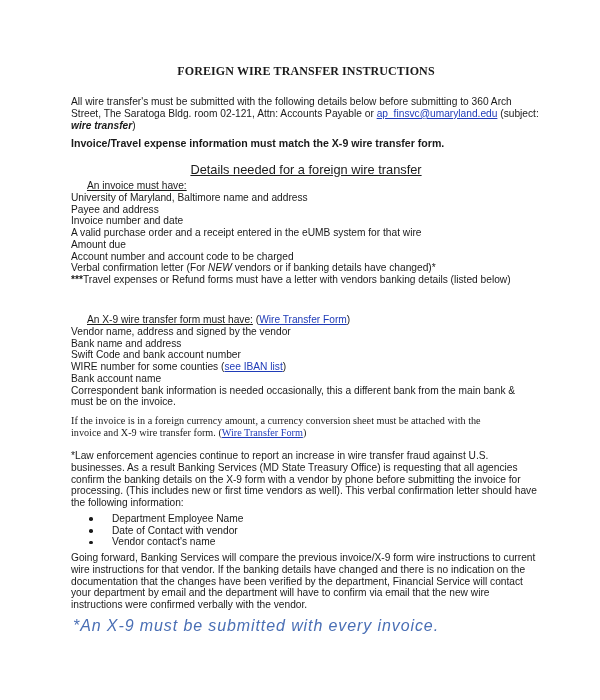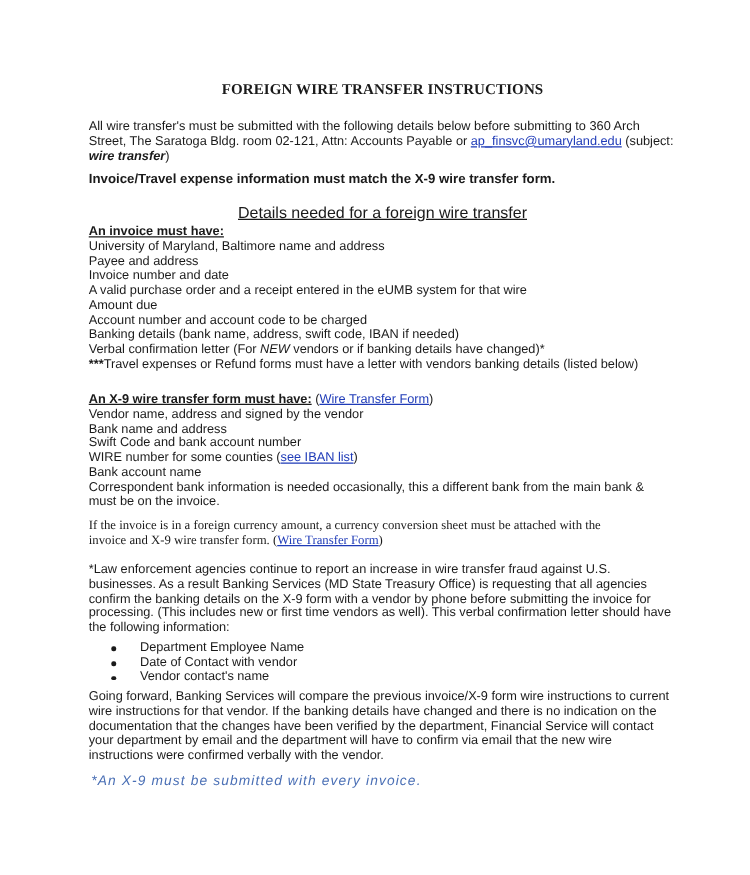--- a/index.html
+++ b/index.html
@@ -16,32 +16,32 @@
       position: absolute; left: 0; top: 66px; width: 470px;
       text-align: center; font-weight: bold; font-size: 12px; letter-spacing: 0.1px; font-family: Liberation Serif, serif;
     }
     .intro { position: absolute; left: 0; top: 96px; width: 470px; }
     .emph-line { position: absolute; left: 0; top: 138px; font-weight: bold; font-size: 10.6px; }
     .section-title {
       position: absolute; left: 0; top: 163px; width: 470px; text-align: center;
       font-size: 12.8px; text-decoration: underline; line-height: 14px;
     }
     .block { position: absolute; left: 0; width: 470px; }
-    .heading { font-weight: bold; text-decoration: underline; }
+    .heading { font-weight: normal; text-decoration: underline; margin-left: 16px; }
     .line { display: block; white-space: nowrap; }
     a.link { color: #1f3bb8; text-decoration: underline; }
     .bullets { margin: 4px; padding: 0; list-style: none; }
     .bullets li { position: relative; padding-left: 37px; }
     .bullets li::before {
       content: ""; position: absolute; left: 14px; top: 4.5px;
       width: 3.5px; height: 3.5px; border-radius: 50%; background: #1a1a1a;
     }
     .footer-note {
       position: absolute; left: 2px; top: 620px;
-      color: #4a6fb5; font-style: italic; font-size: 11px; letter-spacing: 0.9px;
+      color: #4a6fb5; font-style: italic; font-size: 16px; letter-spacing: 0.9px;
     }
   </style>
 </head>
 <body>
 
 <div class="page">
 
   <div class="title">FOREIGN WIRE TRANSFER INSTRUCTIONS</div>
 
   <div class="intro">
@@ -53,21 +53,20 @@
   <div class="section-title">Details needed for a foreign wire transfer</div>
 
   <div class="block" style="top:180px;">
     <span class="line heading">An invoice must have:</span>
     <span class="line">University of Maryland, Baltimore name and address</span>
     <span class="line">Payee and address</span>
     <span class="line">Invoice number and date</span>
     <span class="line">A valid purchase order and a receipt entered in the eUMB system for that wire</span>
     <span class="line">Amount due</span>
     <span class="line">Account number and account code to be charged</span>
-    <span class="line">Banking details (bank name, address, swift code, IBAN if needed)</span>
     <span class="line"><span>Verbal confirmation letter (For </span><i>NEW</i><span> vendors or if banking details have changed)*</span></span>
     <span class="line"><b>***</b><span>Travel expenses or Refund forms must have a letter with vendors banking details (listed below)</span></span>
   </div>
 
   <div class="block" style="top:314px;">
     <span class="line"><span class="heading">An X-9 wire transfer form must have:</span><span> (</span><a class="link">Wire Transfer Form</a><span>)</span></span>
     <span class="line">Vendor name, address and signed by the vendor</span>
     <span class="line">Bank name and address</span>
     <span class="line">Swift Code and bank account number</span>
     <span class="line"><span>WIRE number for some counties (</span><a class="link">see IBAN list</a><span>)</span></span>

